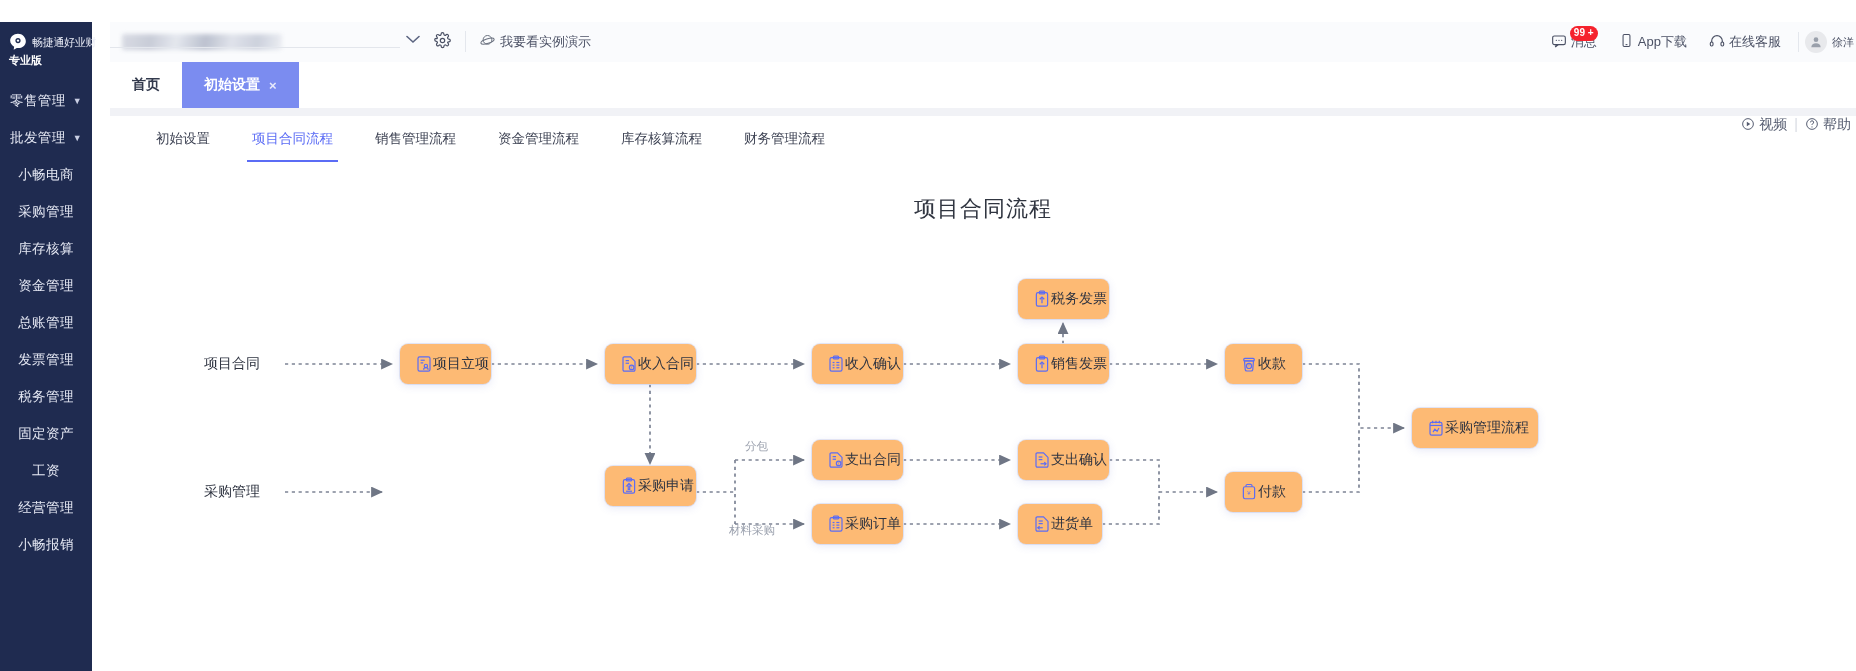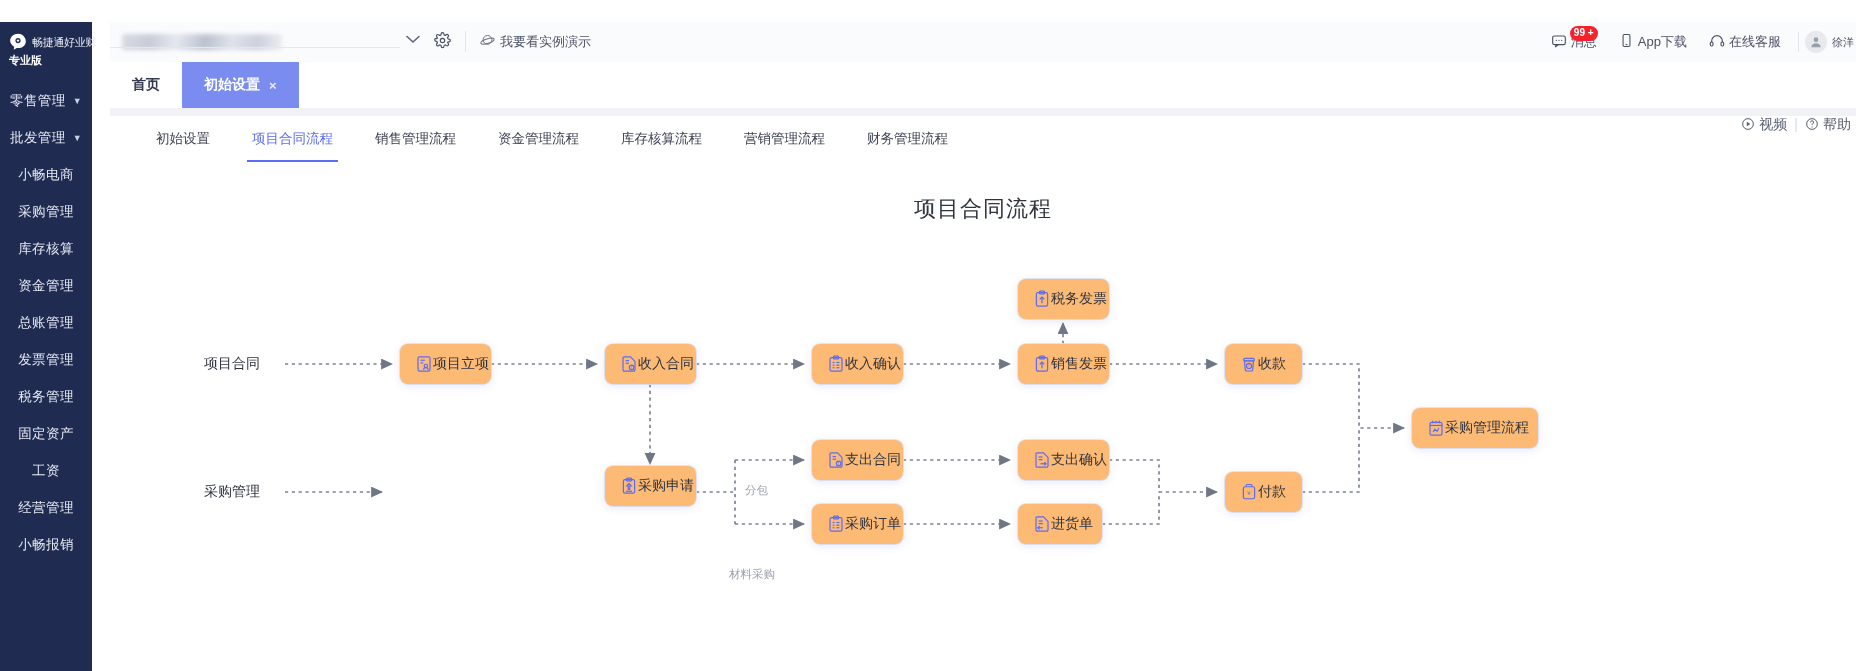--- a/index.html
+++ b/index.html
@@ -146,21 +146,21 @@
     position:absolute;height:40px;background:#fdba74;border-radius:8px;
     box-shadow:0 2px 9px rgba(92,106,196,.16),0 0 0 1px rgba(230,233,245,.9);
     display:flex;align-items:center;gap:0;padding:0 15px;box-sizing:border-box;
     font-size:14px;color:#2e3340;white-space:nowrap;cursor:pointer;
   }
   .node .ic{width:18px;height:18px;flex:0 0 auto;display:block;}
   .rowlabel{
     position:absolute;font-size:14px;color:#2e3340;white-space:nowrap;
   }
   .edgelabel{
-    position:absolute;font-size:11.5px;color:#9aa0ad;white-space:nowrap;margin-top:44px;
+    position:absolute;font-size:11.5px;color:#9aa0ad;white-space:nowrap;
   }
 </style>
 </head>
 <body>
 
 <div class="app">
 
   <div class="topstrip"></div>
 
   <div class="sidebar">
@@ -323,23 +323,20 @@
     <div class="snav">
       <span>销售管理流程</span>
       </div>
     <div class="snav">
       <span>资金管理流程</span>
       </div>
     <div class="snav">
       <span>库存核算流程</span>
       </div>
     <div class="snav">
-      <span>营销管理流程</span>
-      </div>
-    <div class="snav">
       <span>财务管理流程</span>
       </div>
 
     <div class="subnav-right">
       <div class="srl">
         <span>
           <svg width="14" height="14" viewBox="0 0 24 24" fill="none" stroke="#555c70" stroke-width="1.7">
             <circle cx="12" cy="12" r="9.2"></circle>
             <path d="M10 8.2 L16 12 L10 15.8 Z" fill="#555c70" stroke="none"></path>
           </svg>

